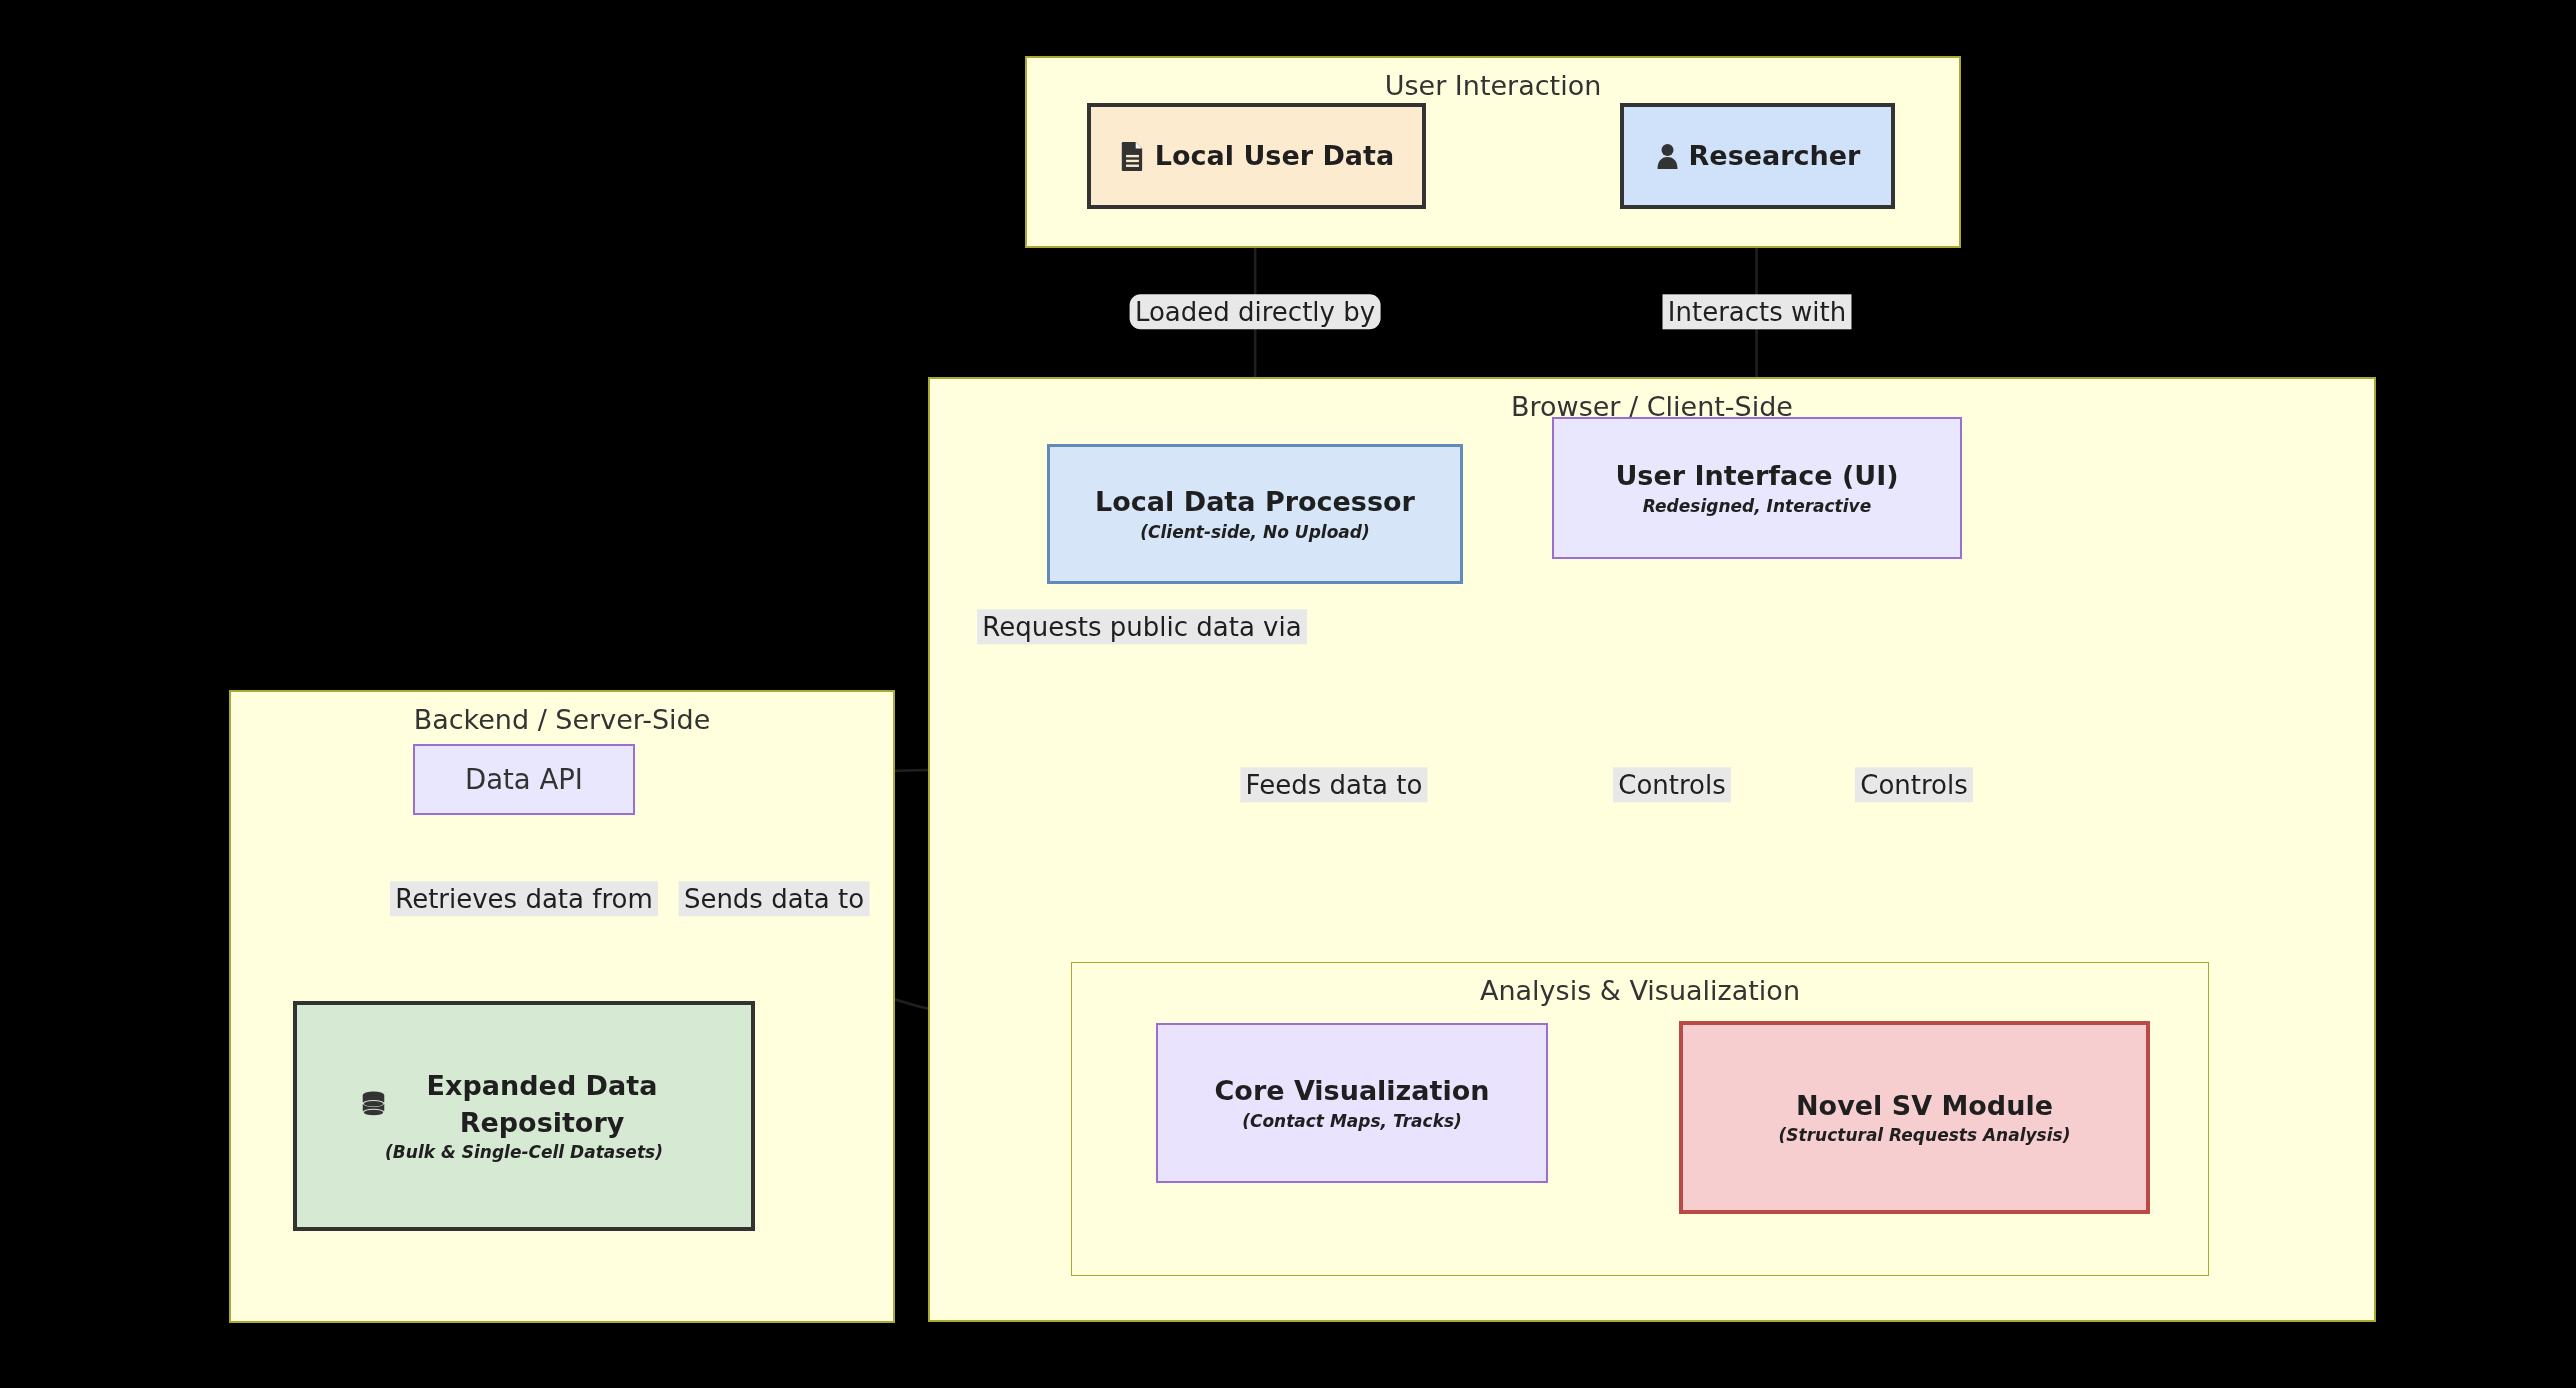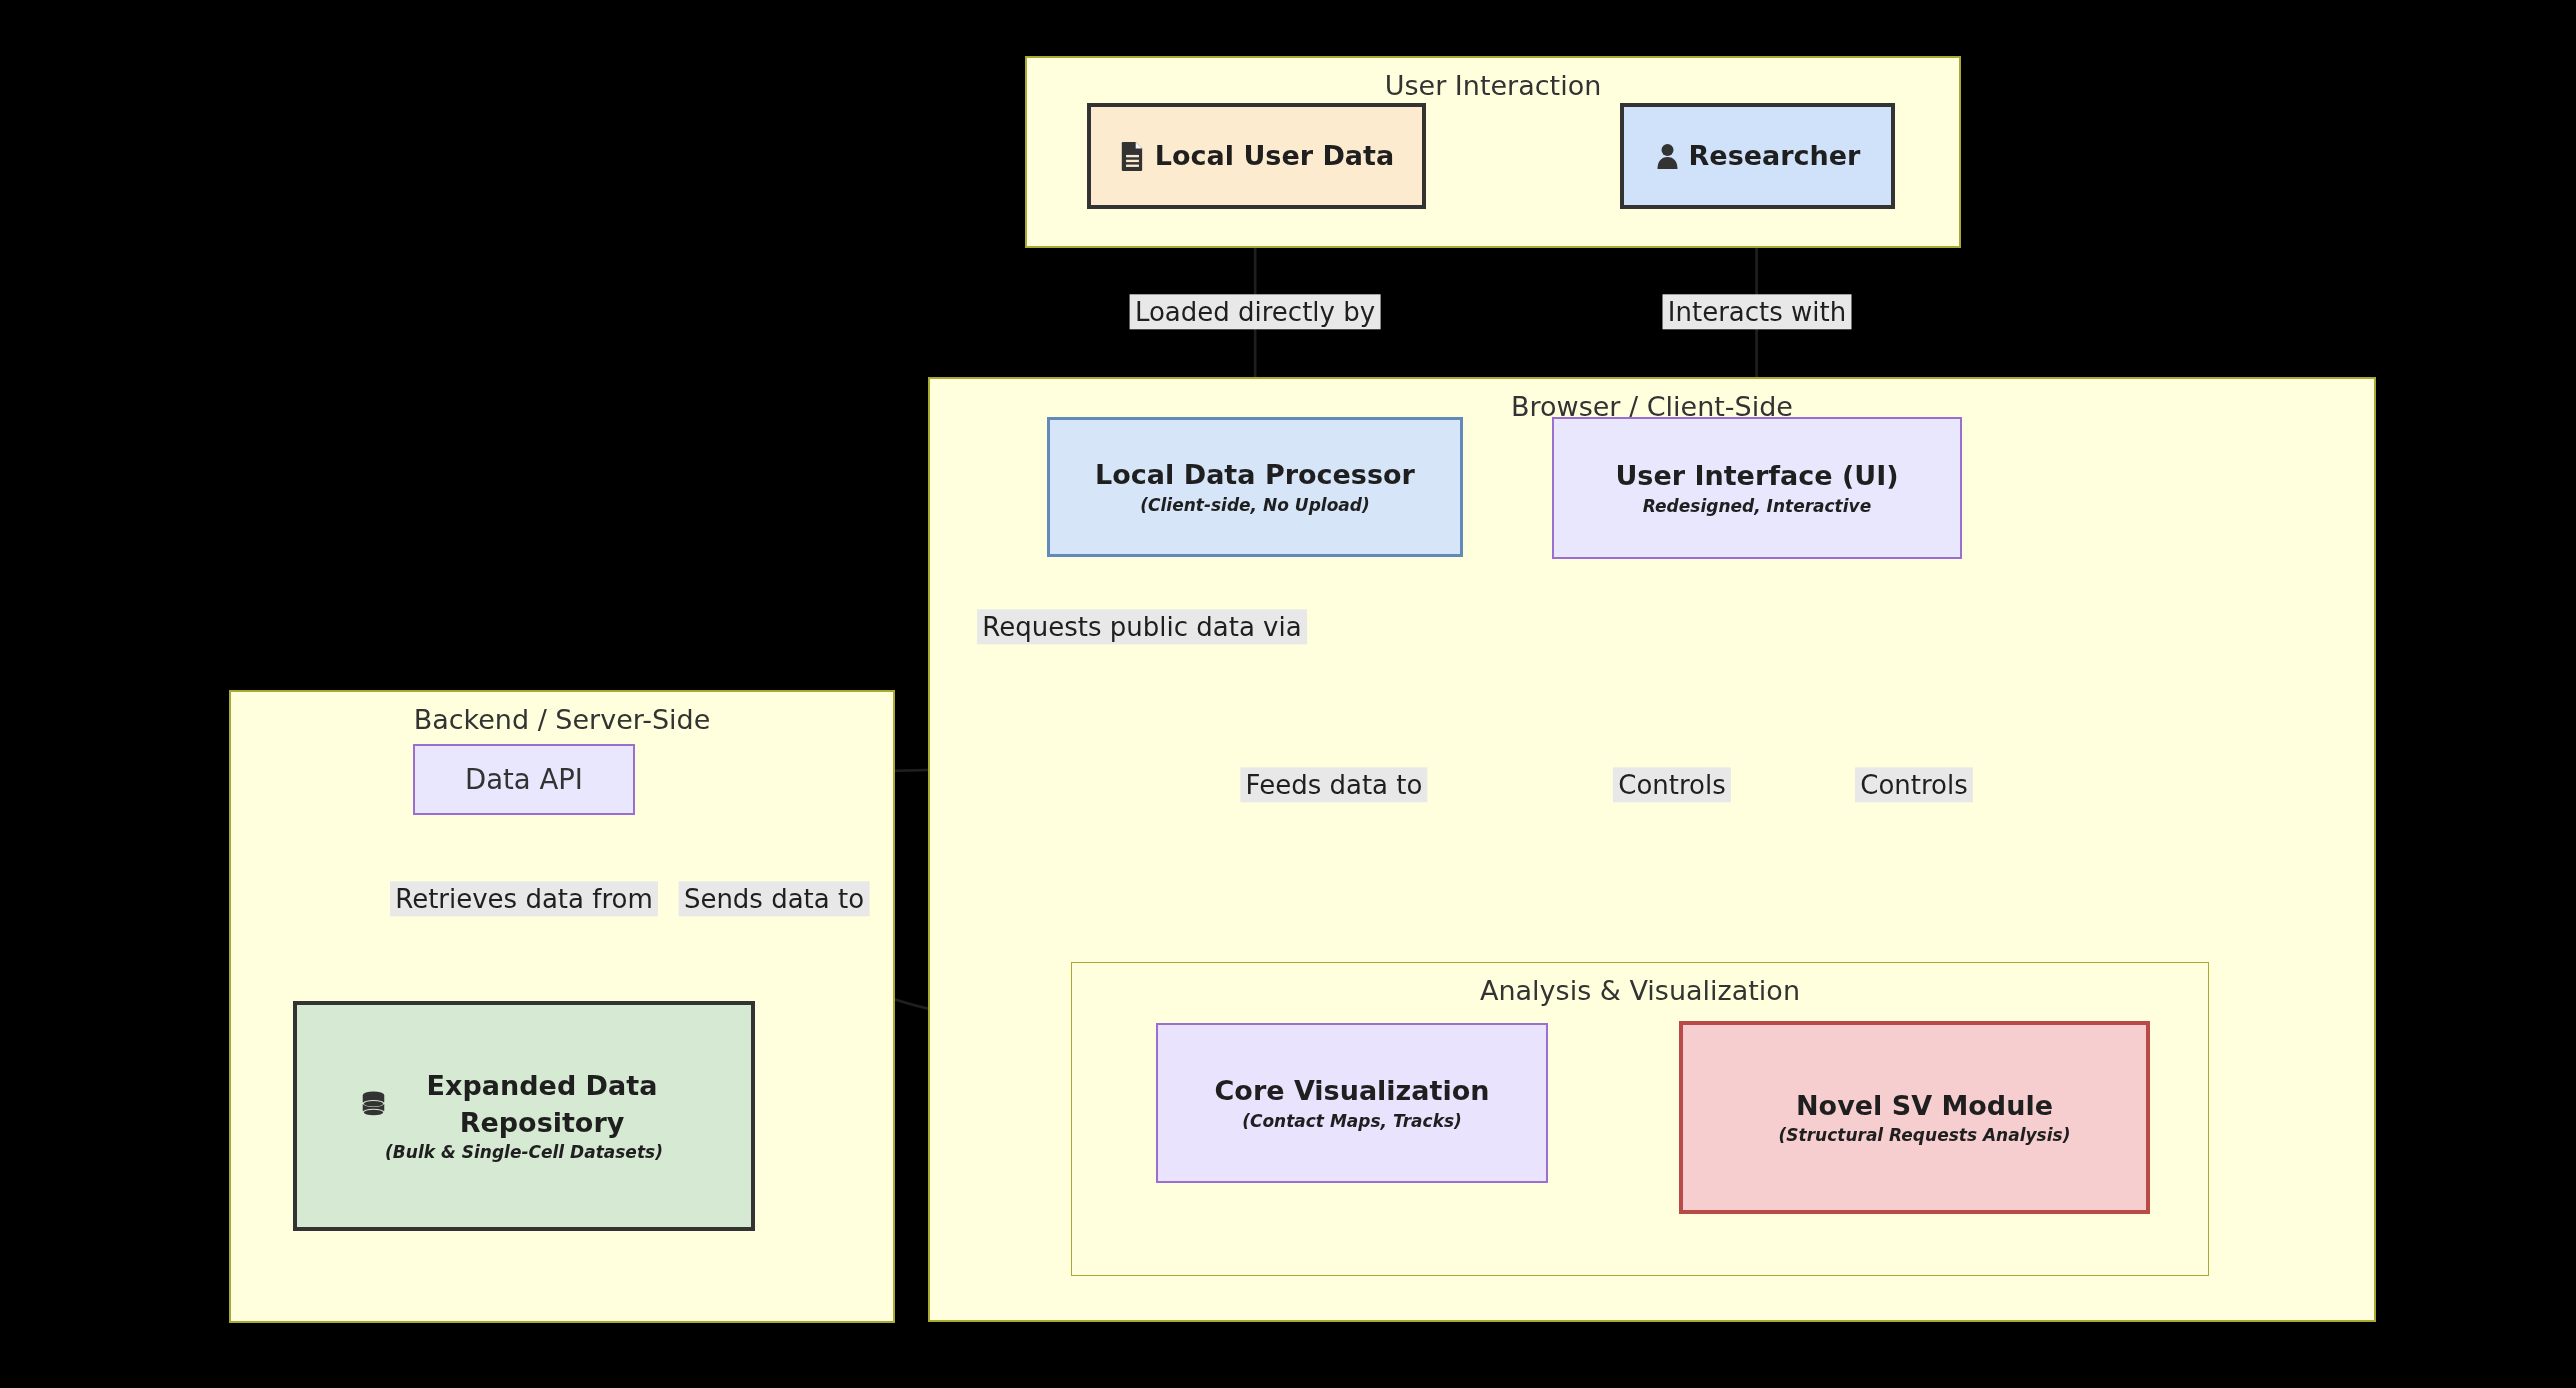--- a/index.html
+++ b/index.html
@@ -83,21 +83,21 @@
     display: inline-flex;
     align-items: center;
     justify-content: center;
     flex: 0 0 auto;
   }
 
   
   .n-user      { background: #fdebd0; border: 4.4px solid #333333; }
   .n-person    { background: #cfe2fa; border: 4.4px solid #333333; }
   .n-store     { background: #d6e9d3; border: 4.4px solid #333333; }
-  .n-process   { background: #d6e5f8; border: 3.6px solid #6189ba; }
+  .n-process   { background: #d6e5f8; border: 3.6px solid #6189ba; margin-top: 27px; }
   .n-ui        { background: #e9e7fd; border: 2.7px solid #9a6fd0; }
   .n-api       { background: #e9e7fd; border: 2.7px solid #9a6fd0; }
   .n-viz       { background: #e9e3fd; border: 2.7px solid #9a6fd0; }
   .n-sv        { background: #f7ced0; border: 4.4px solid #b94a48; padding-left: 20px; }
 
   
   .edge-label {
     position: absolute;
     background: #e8e8e8;
     color: #1f1f1f;
@@ -217,21 +217,21 @@
   <div class="node n-viz" style="left:1156px; top:1023px; width:392px; height:160px;">
     <div class="title">Core Visualization</div>
     <div class="sub">(Contact Maps, Tracks)</div>
   </div>
 
   <div class="node n-sv" style="left:1679px; top:1021px; width:471px; height:193px;">
     <div class="title">Novel SV Module</div>
     <div class="sub" style="max-width:355px; white-space:normal;">(Structural Requests Analysis)</div>
   </div>
 
-  <div class="edge-label" style="left:1255px; top:312px;">Loaded directly by</div>
+  <div class="edge-label" style="left:1255px; top:312px;border-radius:11px;">Loaded directly by</div>
 
   <div class="edge-label" style="left:1757px; top:312px;">Interacts with</div>
 
   <div class="edge-label" style="left:1142px; top:627px;">Requests public data via</div>
 
   <div class="edge-label" style="left:1334px; top:785px;">Feeds data to</div>
 
   <div class="edge-label" style="left:1672px; top:785px;">Controls</div>
 
   <div class="edge-label" style="left:1914px; top:785px;">Controls</div>

